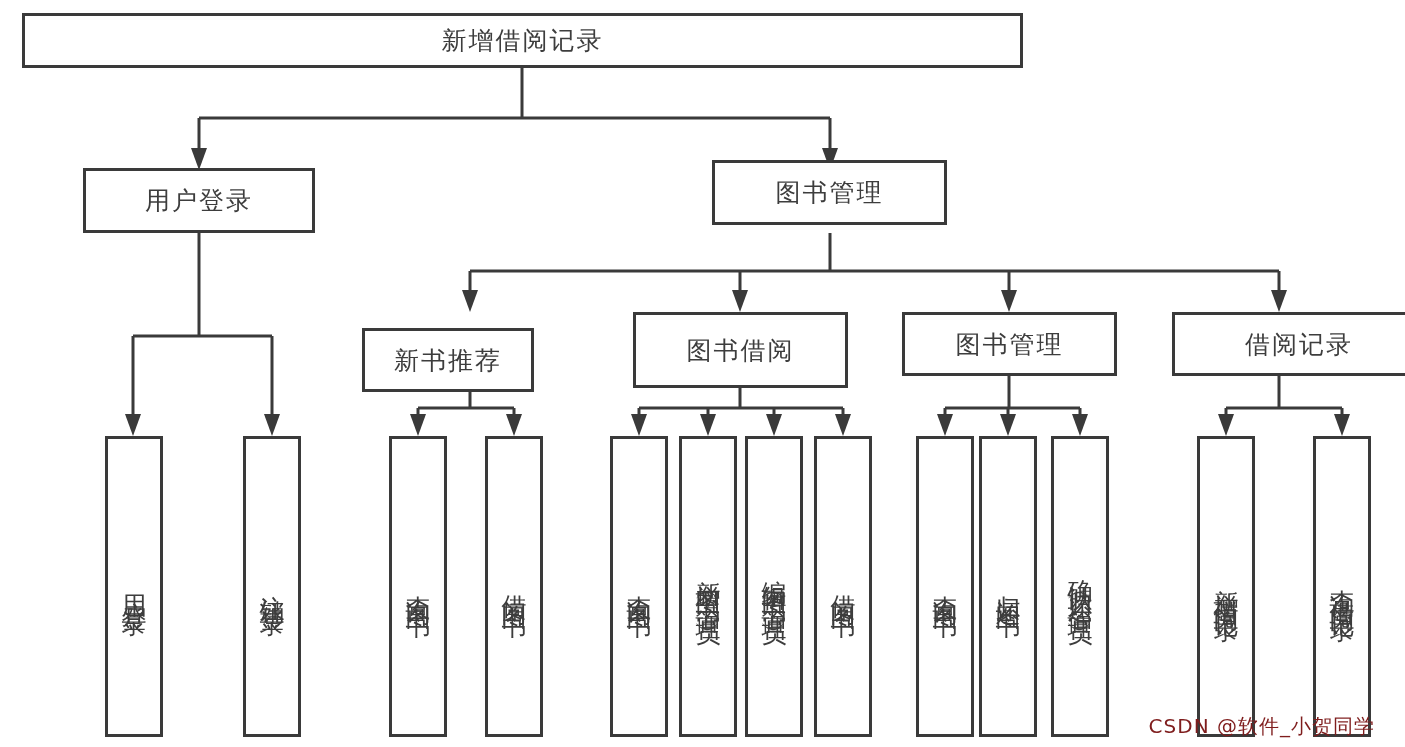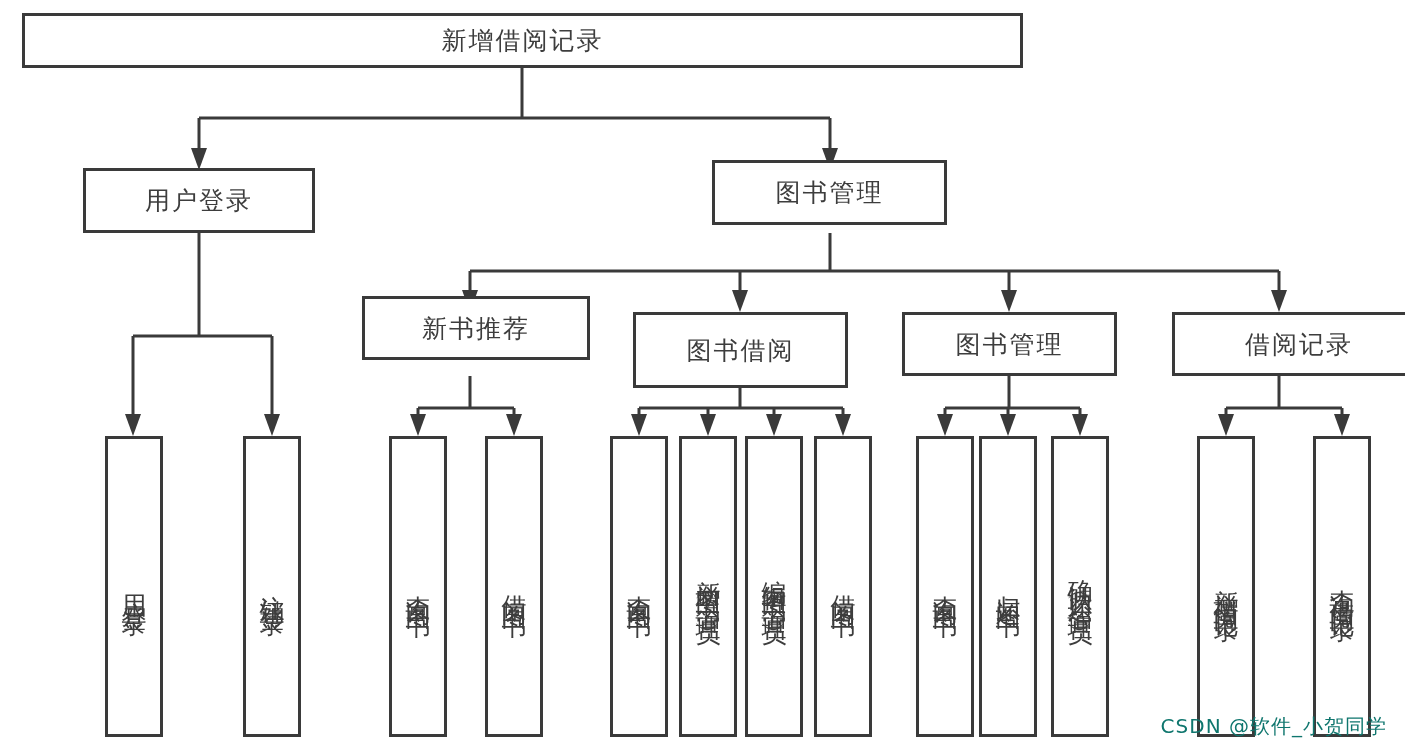--- a/index.html
+++ b/index.html
@@ -34,24 +34,24 @@
   .node.leaf .label {
     writing-mode: vertical-lr;
     text-orientation: mixed;
     font-size: 25px;
     letter-spacing: 6px;
     white-space: normal;
     line-height: 1;
   }
   .watermark {
     position: absolute;
-    right: 18px;
+    right: 30px;
     bottom: 7px;
     font-size: 20px;
-    color: #0f766e;
+    color: #7f1d1d;
     letter-spacing: 1px;
     z-index: 5;
     white-space: nowrap;
   }
 </style>
 </head>
 <body>
 
 <div class="canvas">
 
@@ -116,21 +116,21 @@
     <span class="label">新增借阅记录</span>
   </div>
 
   <div class="node" style="left:83px; top:168px; width:232px; height:65px;">
     <span class="label">用户登录</span>
   </div>
   <div class="node" style="left:712px; top:160px; width:235px; height:65px;">
     <span class="label">图书管理</span>
   </div>
 
-  <div class="node" style="left:362px; top:296px; width:228px; height:64px;">
+  <div class="node" style="left:362px; top:328px; width:172px; height:64px;">
     <span class="label">新书推荐</span>
   </div>
   <div class="node" style="left:633px; top:312px; width:215px; height:76px;">
     <span class="label">图书借阅</span>
   </div>
   <div class="node" style="left:902px; top:312px; width:215px; height:64px;">
     <span class="label">图书管理</span>
   </div>
   <div class="node" style="left:1172px; top:312px; width:254px; height:64px;">
     <span class="label">借阅记录</span>

